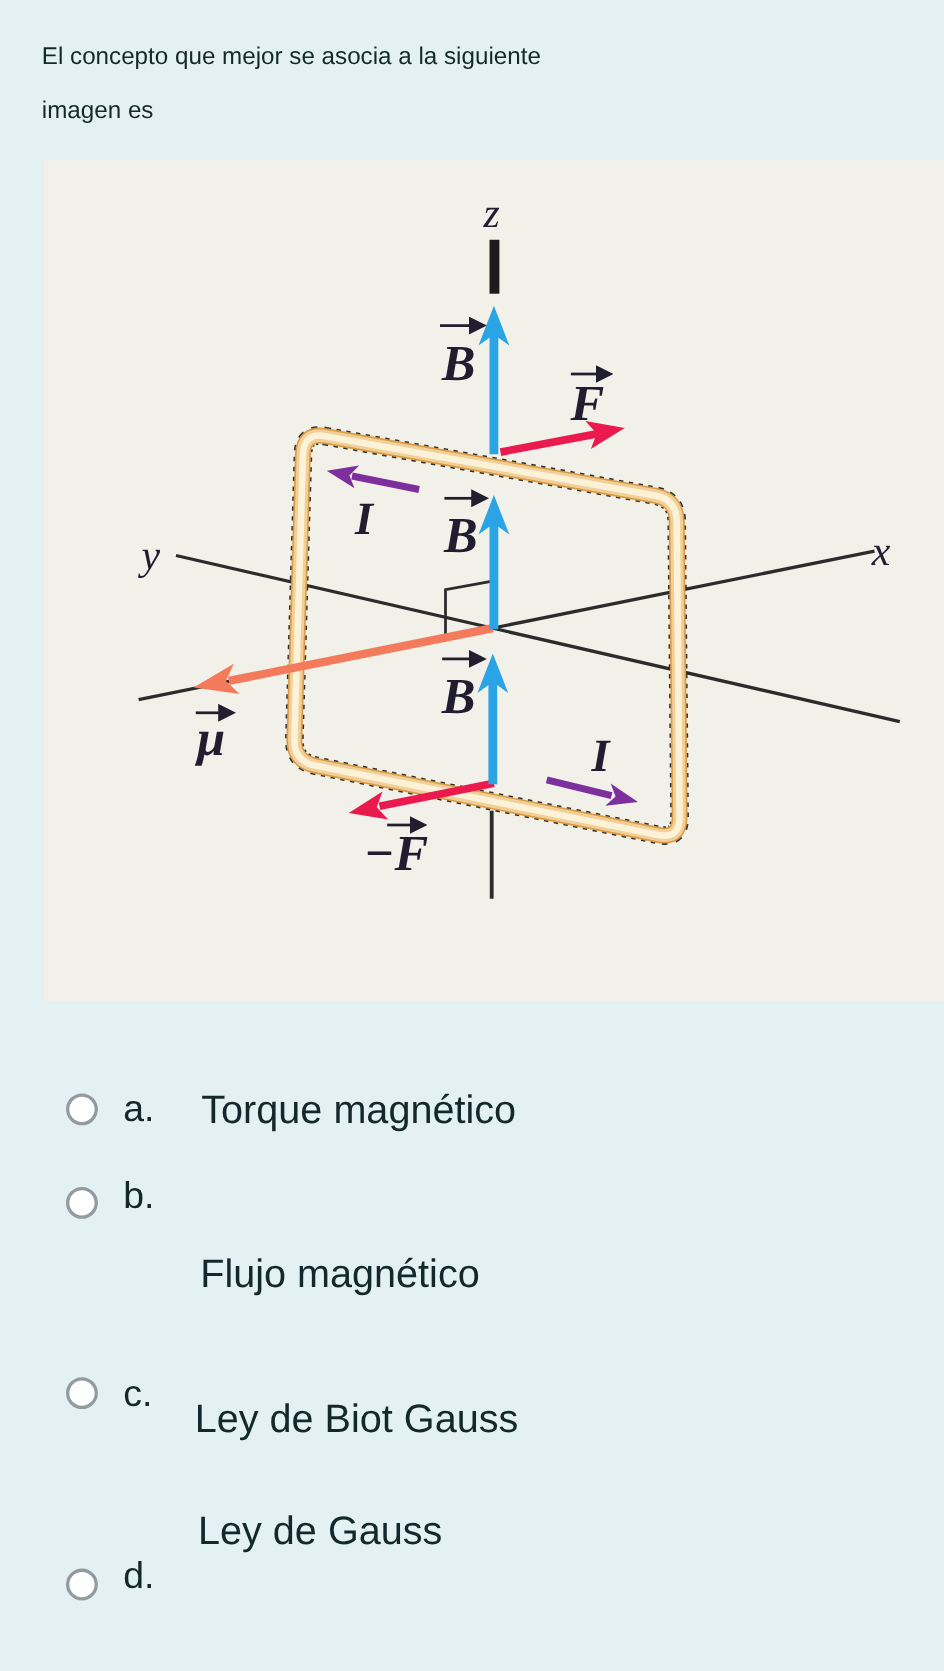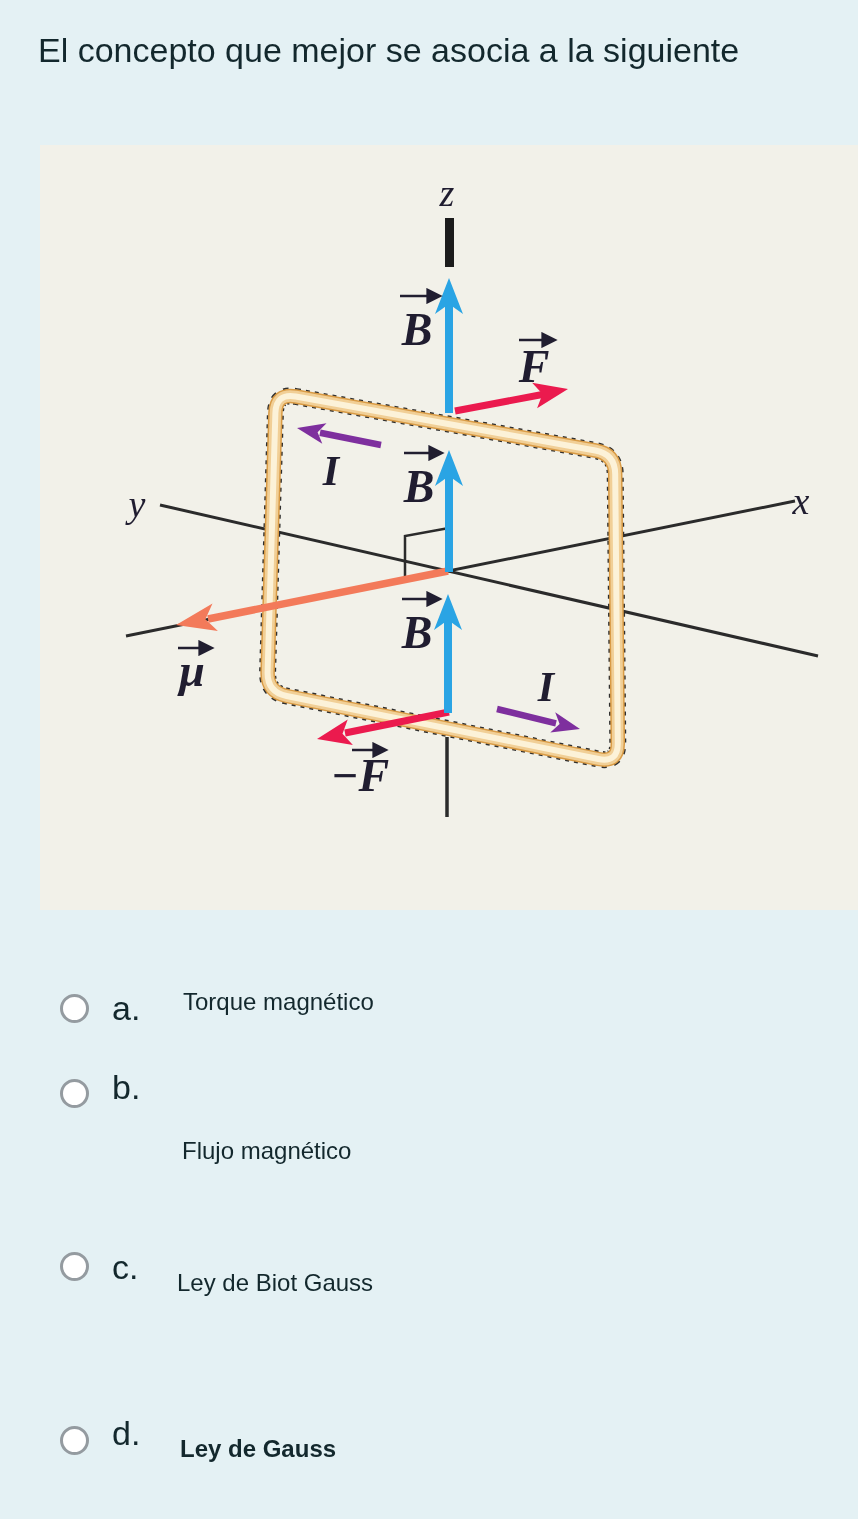--- a/index.html
+++ b/index.html
@@ -3,48 +3,49 @@
 <meta charset="utf-8">
 <style>
   html,body{margin:0;padding:0;}
   body{
     width:858px;height:1519px;position:relative;overflow:hidden;
     background:#e4f1f4;
     font-family:"Liberation Sans", sans-serif;
   }
   .question{
     position:absolute;left:38px;top:26px;width:800px;
-    font-size:34px;line-height:49px;color:#13282d;
+    font-size:22px;line-height:49px;color:#13282d;
   }
   .question span{display:block;}
   .figure-panel{
     position:absolute;left:40px;top:145px;width:818px;height:765px;
     background:#f2f1e9;
   }
   .opt-radio{
     position:absolute;left:60px;width:23px;height:23px;
     border:3.5px solid #949ba0;border-radius:50%;background:#ffffff;
     box-sizing:content-box;
   }
   .opt-letter{
     position:absolute;left:112px;font-size:34px;color:#13282d;
   }
   .opt-label{
-    position:absolute;font-size:24px;color:#13282d;white-space:nowrap;
+    position:absolute;font-size:36px;color:#13282d;white-space:nowrap;
   }
   .axis-label{font-family:"Liberation Serif", serif;font-style:italic;font-size:38px;fill:#201d30;}
   .vec-label{font-family:"Liberation Serif", serif;font-style:italic;font-weight:bold;font-size:46px;fill:#201d30;}
   .cur-label{font-family:"Liberation Serif", serif;font-style:italic;font-weight:bold;font-size:42px;fill:#201d30;}
   .hat{stroke:#211e30;stroke-width:2.5;fill:none;}
 </style>
 </head>
 <body>
 
 <div class="question">
   <span>El concepto que mejor se asocia a la siguiente</span>
+  <span>imagen es</span>
 </div>
 
 <div class="figure-panel">
   <svg width="818" height="765" viewBox="40 145 818 765" xmlns="http://www.w3.org/2000/svg">
     <defs>
       <marker id="hat-head" viewBox="0 0 10 10" refX="1" refY="5" markerWidth="6.5" markerHeight="6.5" orient="auto">
         <path d="M0 0 L10 5 L0 10 z" fill="#211e30"></path>
       </marker>
     </defs>
 
@@ -140,14 +141,14 @@
 
 <div>
   <div class="opt-radio" style="top:1252px;"></div>
   <div class="opt-letter" style="top:1248px;">c.</div>
   <div class="opt-label" style="left:177px;top:1269px;">Ley de Biot Gauss</div>
 </div>
 
 <div>
   <div class="opt-radio" style="top:1426px;"></div>
   <div class="opt-letter" style="top:1414px;">d.</div>
-  <div class="opt-label" style="left:180px;top:1435px;font-weight:bold;">Ley de Gauss</div>
+  <div class="opt-label" style="left:180px;top:1371px;">Ley de Gauss</div>
 </div>
 
 </body></html>

